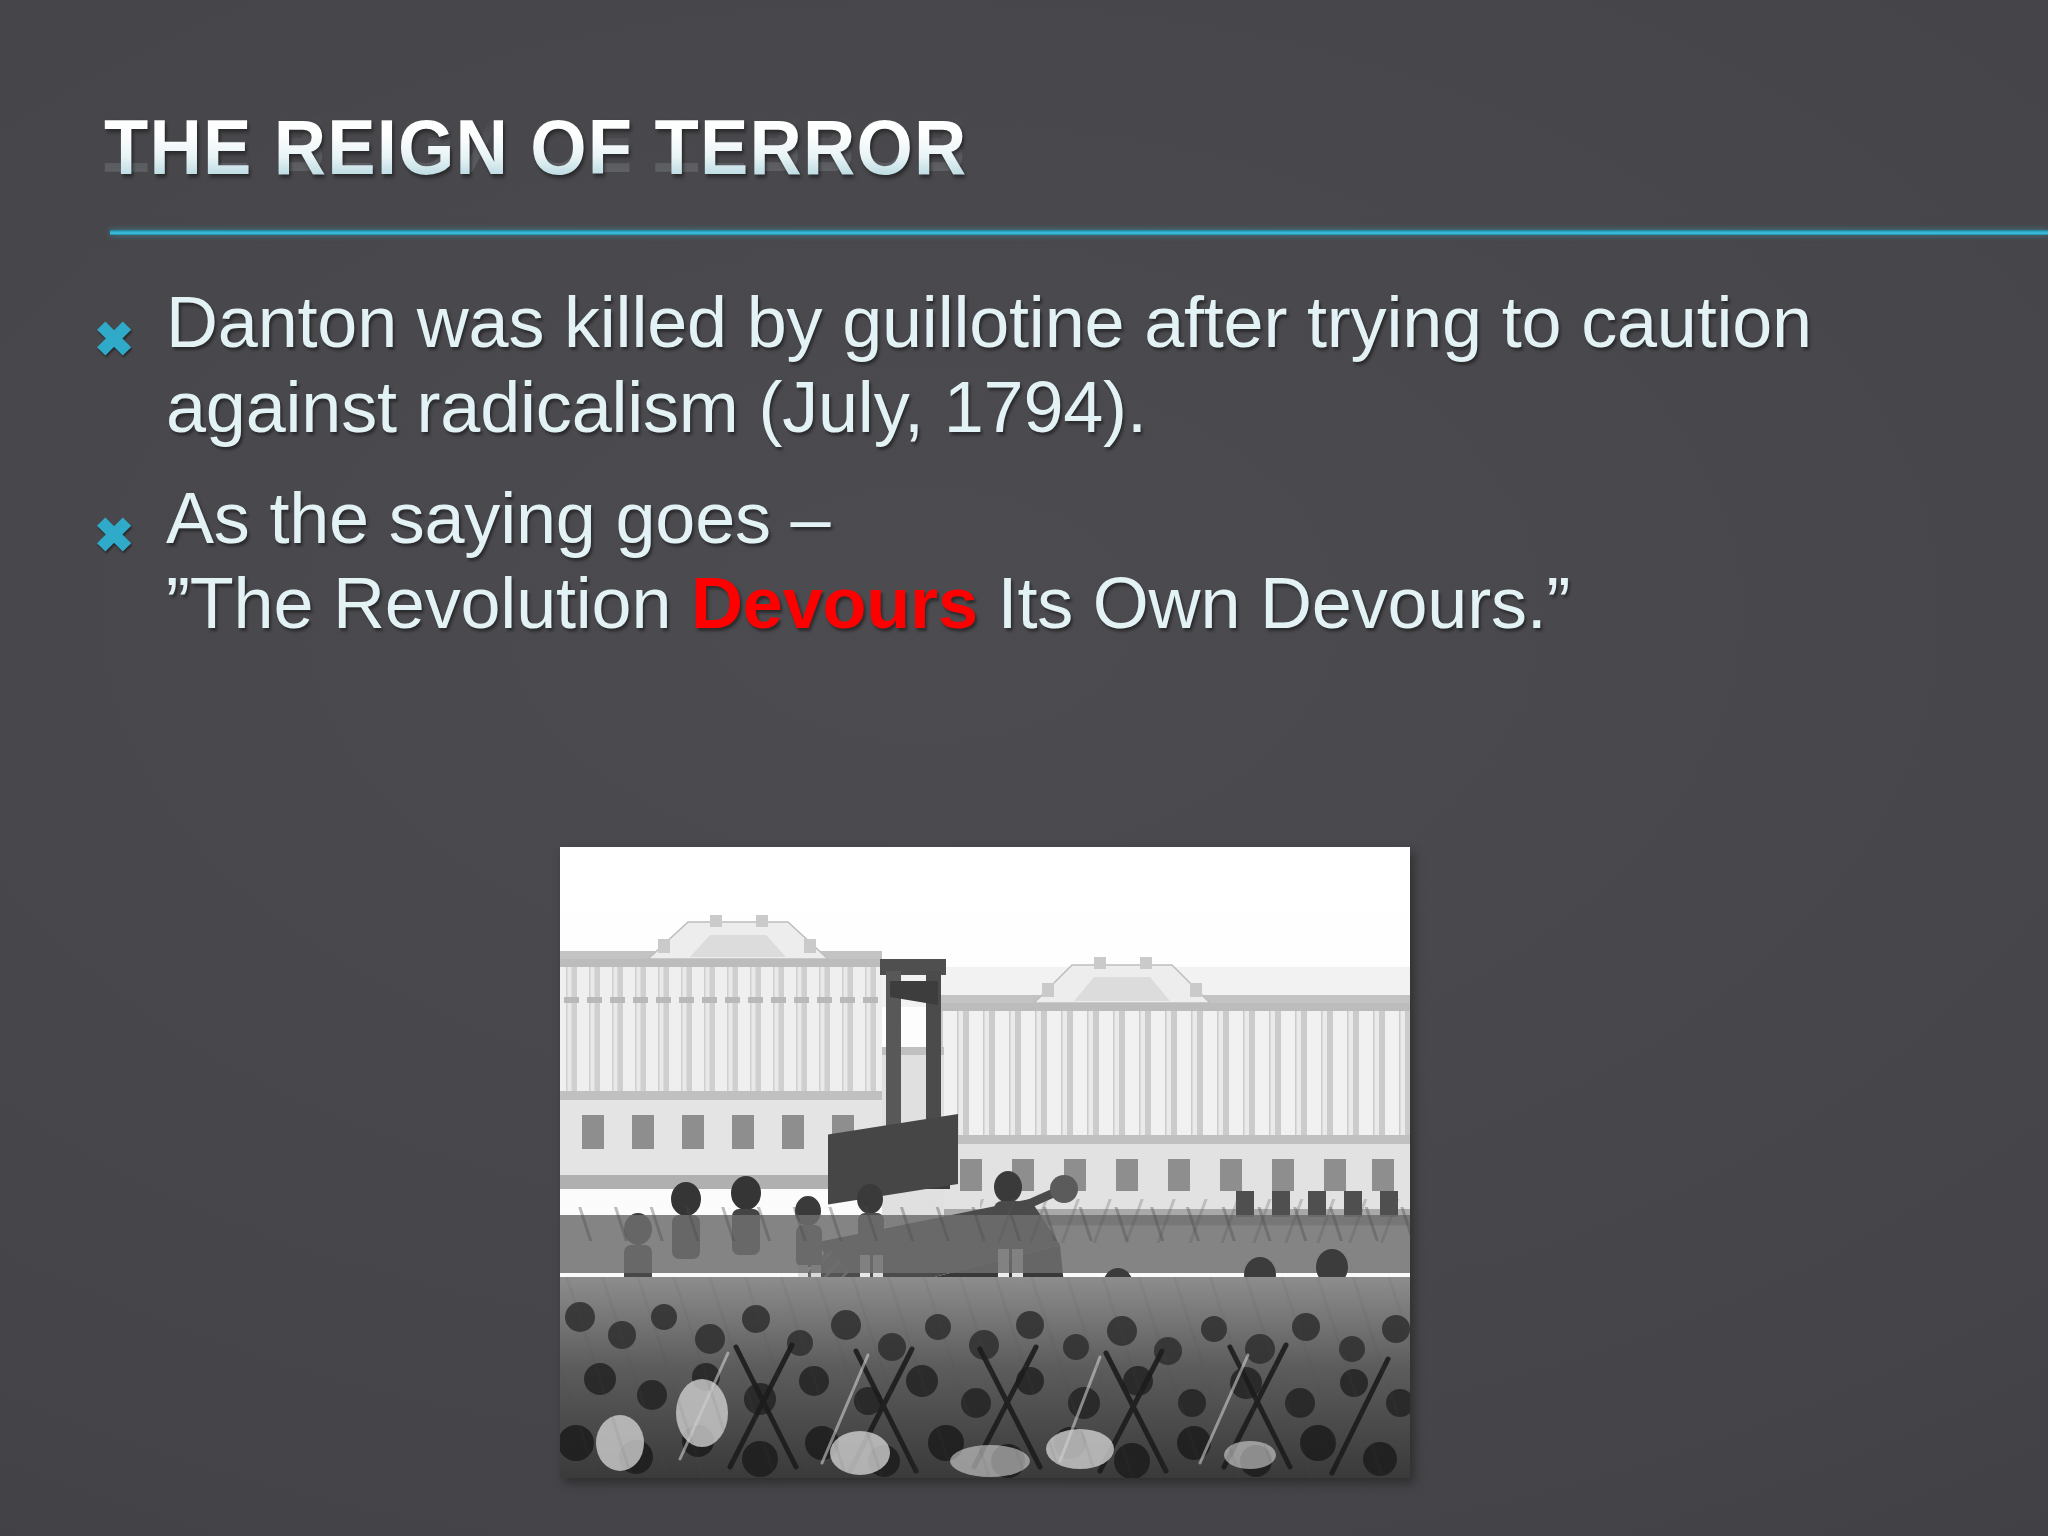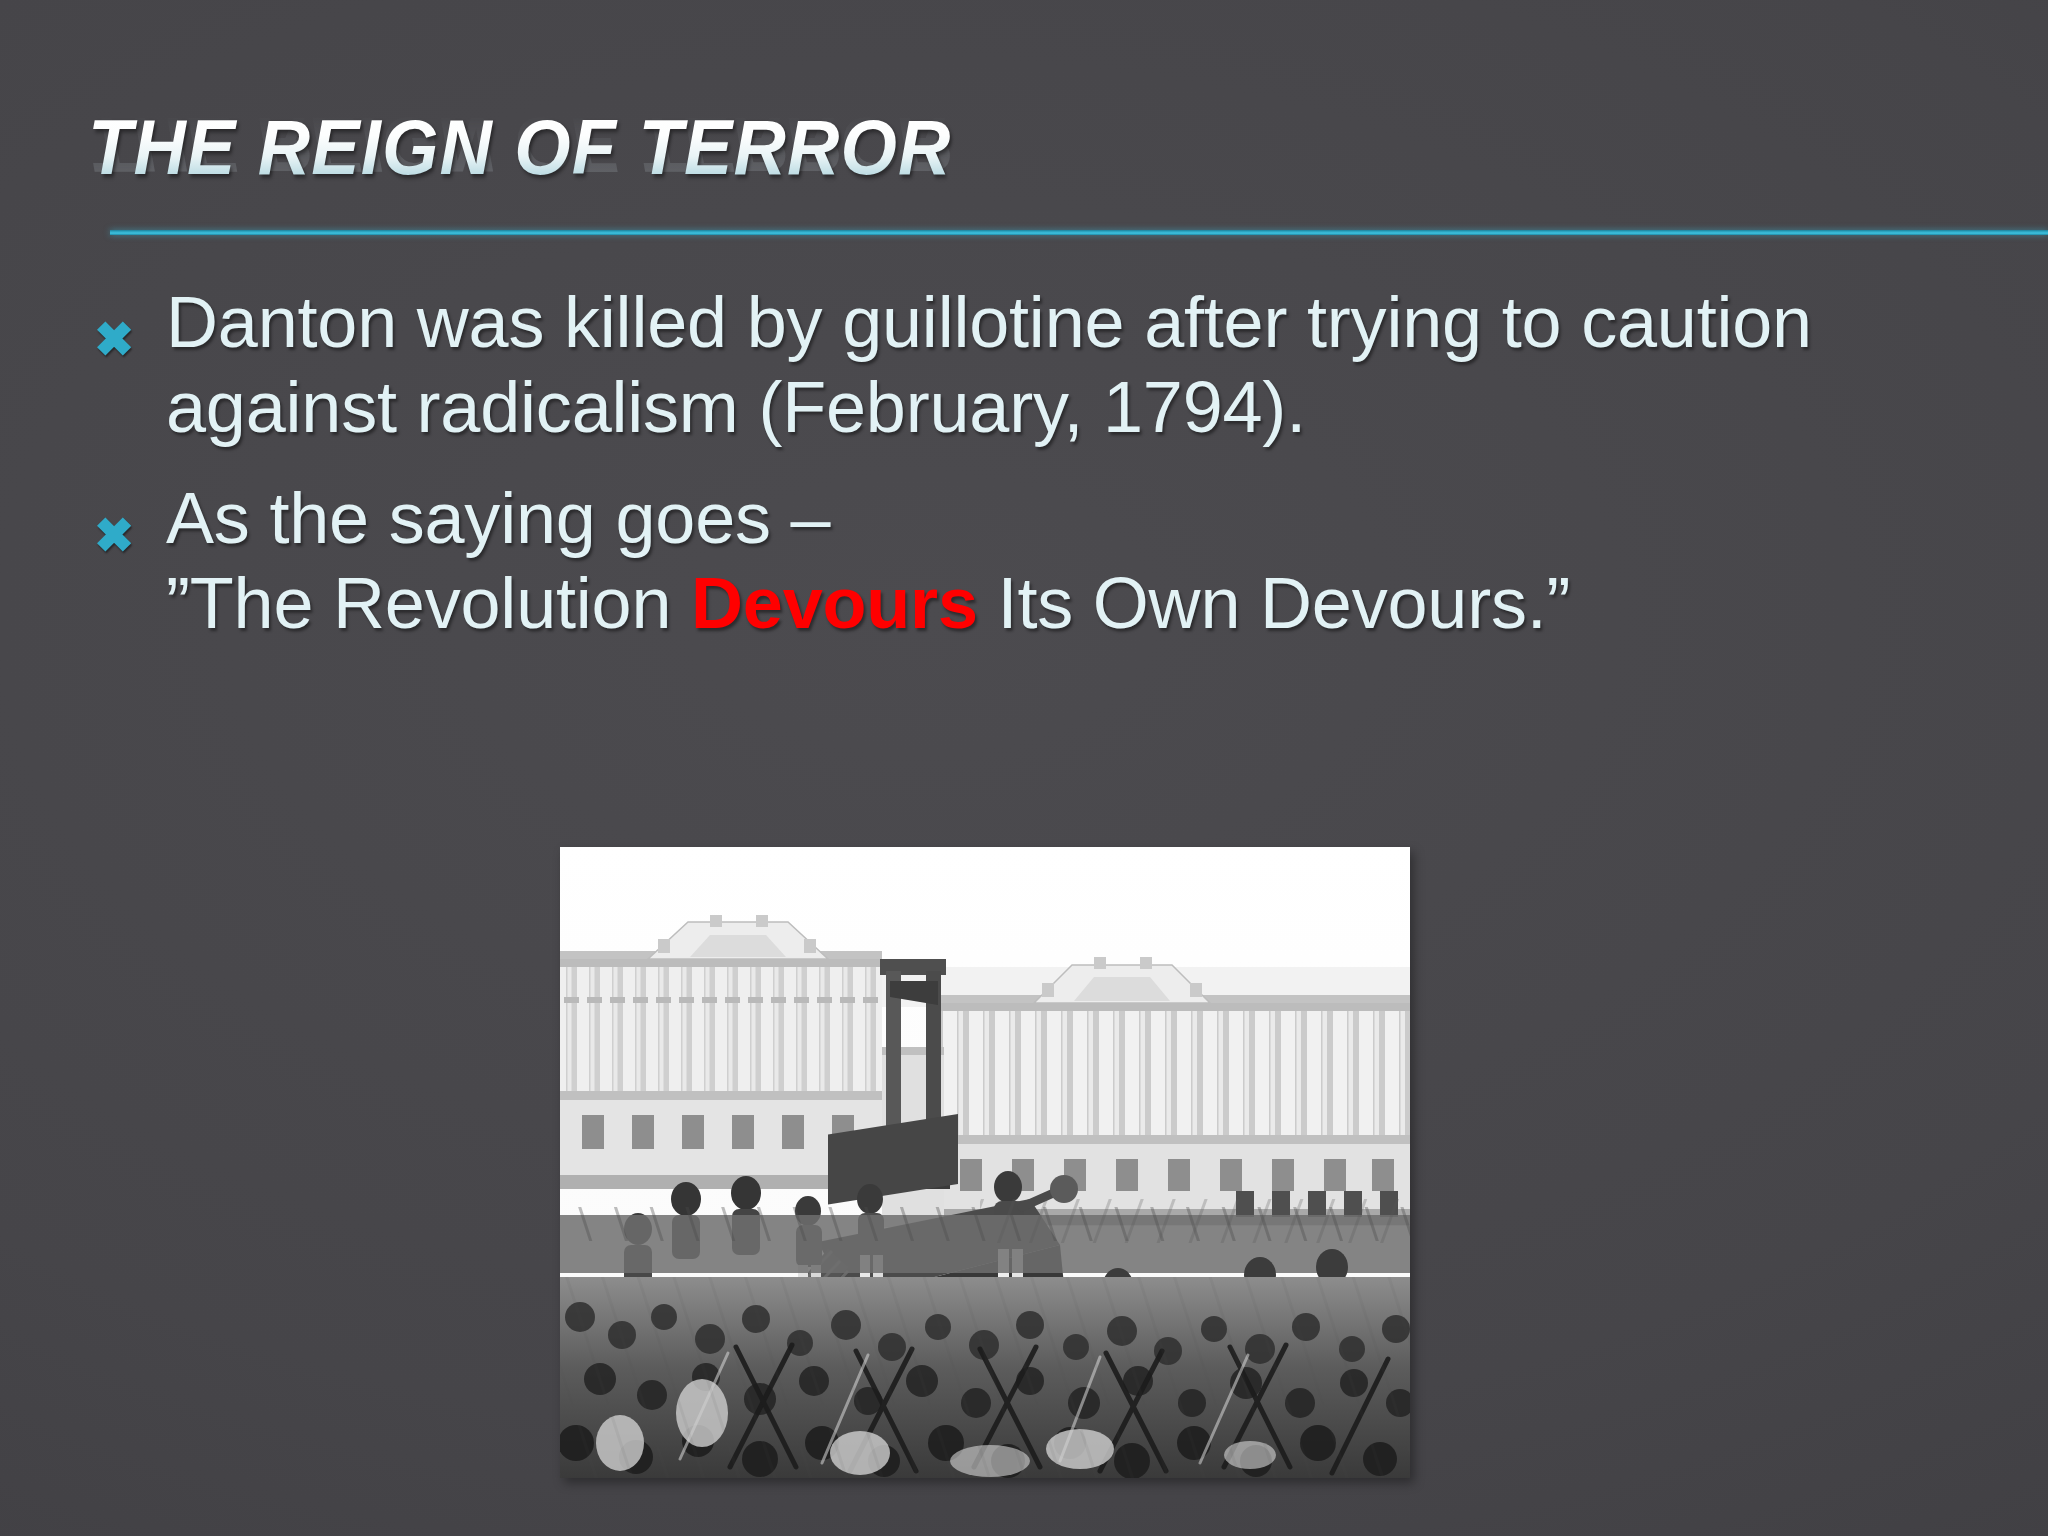--- a/index.html
+++ b/index.html
@@ -14,25 +14,24 @@
     overflow: hidden;
     background:
       radial-gradient(ellipse 150% 120% at 45% 40%, #4c4b4f 0%, #464549 45%, #3c3b3f 80%, #343336 100%);
     font-family: "Liberation Sans", sans-serif;
     -webkit-font-smoothing: antialiased;
   }
 
   
   .title-block {
     position: absolute;
-    left: 88px;
+    left: 104px;
     top: 108px;
     width: 1860px;
     height: 180px;
-    font-style: italic;
   }
   .title-text {
     font-family: "Liberation Sans Narrow", "Liberation Sans", sans-serif;
     font-weight: bold;
     font-size: 78px;
     letter-spacing: 1.2px;
     line-height: 1;
     text-transform: uppercase;
     white-space: nowrap;
     background: linear-gradient(180deg, #ffffff 0%, #fdfefe 35%, #e9f4f6 62%, #bfdde4 85%, #a9d2dc 100%);
@@ -130,21 +129,21 @@
   <div class="title-block">
     <div class="title-reflection">The Reign of Terror</div>
     <div class="title-text">The Reign of Terror</div>
   </div>
   <div class="title-rule"></div>
 
   <div class="body-block">
 
     <div class="bullet-row">
       <div class="bullet-mark">✖</div>
-      <div class="bullet-text">Danton was killed by guillotine after trying to caution against radicalism (February, 1794).</div>
+      <div class="bullet-text">Danton was killed by guillotine after trying to caution against radicalism (July, 1794).</div>
     </div>
 
     <div class="bullet-row">
       <div class="bullet-mark">✖</div>
       <div class="bullet-text">
         <span>As the saying goes –</span><br>
         <span>”The Revolution </span><span class="word-devours">Devours</span><span> Its Own Devours.”</span>
       </div>
     </div>
 

